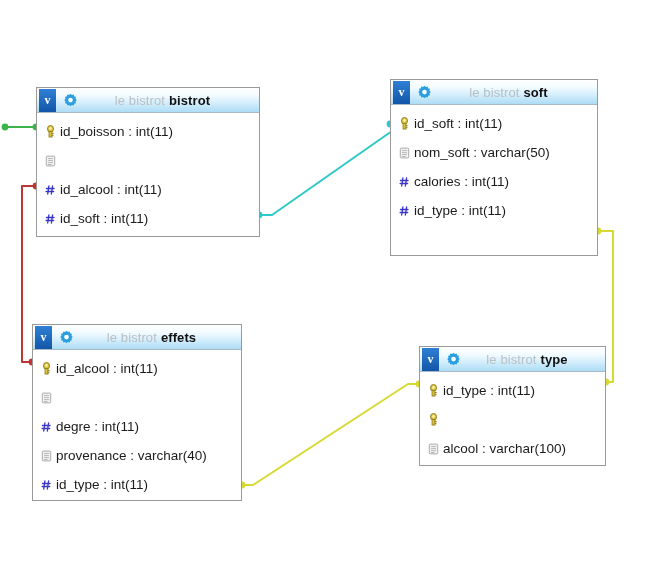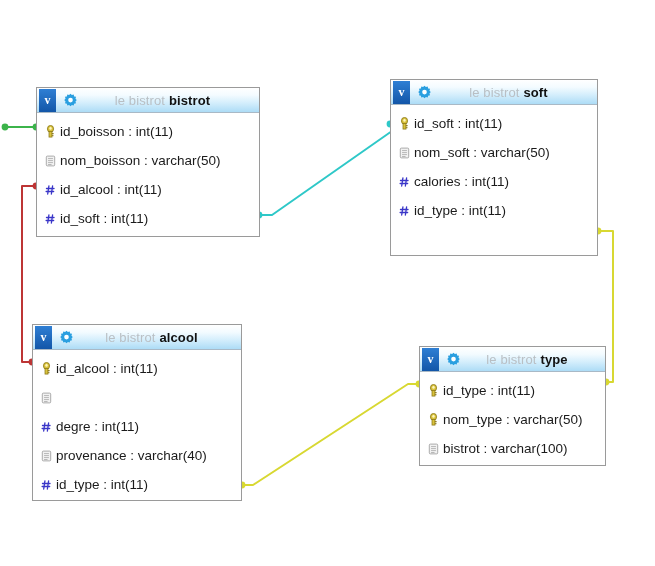--- a/index.html
+++ b/index.html
@@ -170,21 +170,20 @@
             <span class="field-text">id_boisson : int(11)</span>
           </div>
           <div class="field-row">
             <svg class="field-icon" viewBox="0 0 14 16">
               <rect x="2.2" y="2.4" width="9.6" height="11.2" rx="1.2" fill="#f2f2f2" stroke="#a0a0a0" stroke-width="1"></rect>
               <line x1="4.2" y1="5.2" x2="9.8" y2="5.2" stroke="#a8a8a8" stroke-width="0.9"></line>
               <line x1="4.2" y1="7.5" x2="9.8" y2="7.5" stroke="#a8a8a8" stroke-width="0.9"></line>
               <line x1="4.2" y1="9.8" x2="9.8" y2="9.8" stroke="#a8a8a8" stroke-width="0.9"></line>
               <line x1="4.2" y1="12.0" x2="8.2" y2="12.0" stroke="#a8a8a8" stroke-width="0.9"></line>
             </svg>
-            <span class="field-text">nom_boisson : varchar(50)</span>
           </div>
           <div class="field-row">
             <svg class="field-icon" viewBox="0 0 14 16">
               <g stroke="#3a36c8" stroke-width="1.5" stroke-linecap="round">
                 <line x1="5.2" y1="3.2" x2="3.8" y2="12.6"></line>
                 <line x1="9.4" y1="3.2" x2="8.0" y2="12.6"></line>
                 <line x1="2.4" y1="6.3" x2="11.0" y2="6.3"></line>
                 <line x1="2.0" y1="9.7" x2="10.6" y2="9.7"></line>
               </g>
             </svg>
@@ -257,21 +256,21 @@
           </div>
         </div>
       </div>
       <div class="table-box" style="left: 32px; top: 324px; width: 210px; height: 177px;">
         <div class="tb-header">
           <span class="badge-v">v</span>
           <svg class="gear-icon" viewBox="0 0 16 16">
             <path d="M8 0.8 L9.5 2.2 L11.4 1.6 L11.9 3.6 L13.9 4.1 L13.3 6 L14.7 7.5 L13.3 9 L13.9 10.9 L11.9 11.4 L11.4 13.4 L9.5 12.8 L8 14.2 L6.5 12.8 L4.6 13.4 L4.1 11.4 L2.1 10.9 L2.7 9 L1.3 7.5 L2.7 6 L2.1 4.1 L4.1 3.6 L4.6 1.6 L6.5 2.2 Z" fill="#2a9fe0"></path>
             <circle cx="8" cy="7.5" r="2.5" fill="#ffffff"></circle>
           </svg>
-          <span class="tb-title"><span class="tb-schema">le bistrot</span><span class="tb-name">alcool</span></span>
+          <span class="tb-title"><span class="tb-schema">le bistrot</span><span class="tb-name">effets</span></span>
         </div>
         <div class="tb-fields">
           <div class="field-row">
             <svg class="field-icon" viewBox="0 0 14 16">
               <ellipse cx="7" cy="4.4" rx="3.5" ry="3.9" fill="#d9c23a" stroke="#8d7a1c" stroke-width="1"></ellipse>
               <ellipse cx="7" cy="3.9" rx="1.4" ry="1.6" fill="#fdf6c0"></ellipse>
               <rect x="5.3" y="7.4" width="3.4" height="6.4" fill="#d9c23a" stroke="#8d7a1c" stroke-width="0.9"></rect>
               <rect x="8.4" y="9.2" width="2.2" height="1.3" fill="#8d7a1c"></rect>
               <rect x="8.4" y="11.6" width="2.0" height="1.2" fill="#8d7a1c"></rect>
             </svg>
@@ -341,29 +340,28 @@
             <span class="field-text">id_type : int(11)</span>
           </div>
           <div class="field-row">
             <svg class="field-icon" viewBox="0 0 14 16">
               <ellipse cx="7" cy="4.4" rx="3.5" ry="3.9" fill="#d9c23a" stroke="#8d7a1c" stroke-width="1"></ellipse>
               <ellipse cx="7" cy="3.9" rx="1.4" ry="1.6" fill="#fdf6c0"></ellipse>
               <rect x="5.3" y="7.4" width="3.4" height="6.4" fill="#d9c23a" stroke="#8d7a1c" stroke-width="0.9"></rect>
               <rect x="8.4" y="9.2" width="2.2" height="1.3" fill="#8d7a1c"></rect>
               <rect x="8.4" y="11.6" width="2.0" height="1.2" fill="#8d7a1c"></rect>
             </svg>
-            <span class="field-text">nom_type : varchar(50)</span>
-          </div>
-          <div class="field-row">
-            <svg class="field-icon" viewBox="0 0 14 16">
-              <rect x="2.2" y="2.4" width="9.6" height="11.2" rx="1.2" fill="#f2f2f2" stroke="#a0a0a0" stroke-width="1"></rect>
-              <line x1="4.2" y1="5.2" x2="9.8" y2="5.2" stroke="#a8a8a8" stroke-width="0.9"></line>
-              <line x1="4.2" y1="7.5" x2="9.8" y2="7.5" stroke="#a8a8a8" stroke-width="0.9"></line>
-              <line x1="4.2" y1="9.8" x2="9.8" y2="9.8" stroke="#a8a8a8" stroke-width="0.9"></line>
-              <line x1="4.2" y1="12.0" x2="8.2" y2="12.0" stroke="#a8a8a8" stroke-width="0.9"></line>
-            </svg>
-            <span class="field-text">bistrot : varchar(100)</span>
+          </div>
+          <div class="field-row">
+            <svg class="field-icon" viewBox="0 0 14 16">
+              <rect x="2.2" y="2.4" width="9.6" height="11.2" rx="1.2" fill="#f2f2f2" stroke="#a0a0a0" stroke-width="1"></rect>
+              <line x1="4.2" y1="5.2" x2="9.8" y2="5.2" stroke="#a8a8a8" stroke-width="0.9"></line>
+              <line x1="4.2" y1="7.5" x2="9.8" y2="7.5" stroke="#a8a8a8" stroke-width="0.9"></line>
+              <line x1="4.2" y1="9.8" x2="9.8" y2="9.8" stroke="#a8a8a8" stroke-width="0.9"></line>
+              <line x1="4.2" y1="12.0" x2="8.2" y2="12.0" stroke="#a8a8a8" stroke-width="0.9"></line>
+            </svg>
+            <span class="field-text">alcool : varchar(100)</span>
           </div>
         </div>
       </div>
     </div>
 
 </div>
 
 </body></html>

